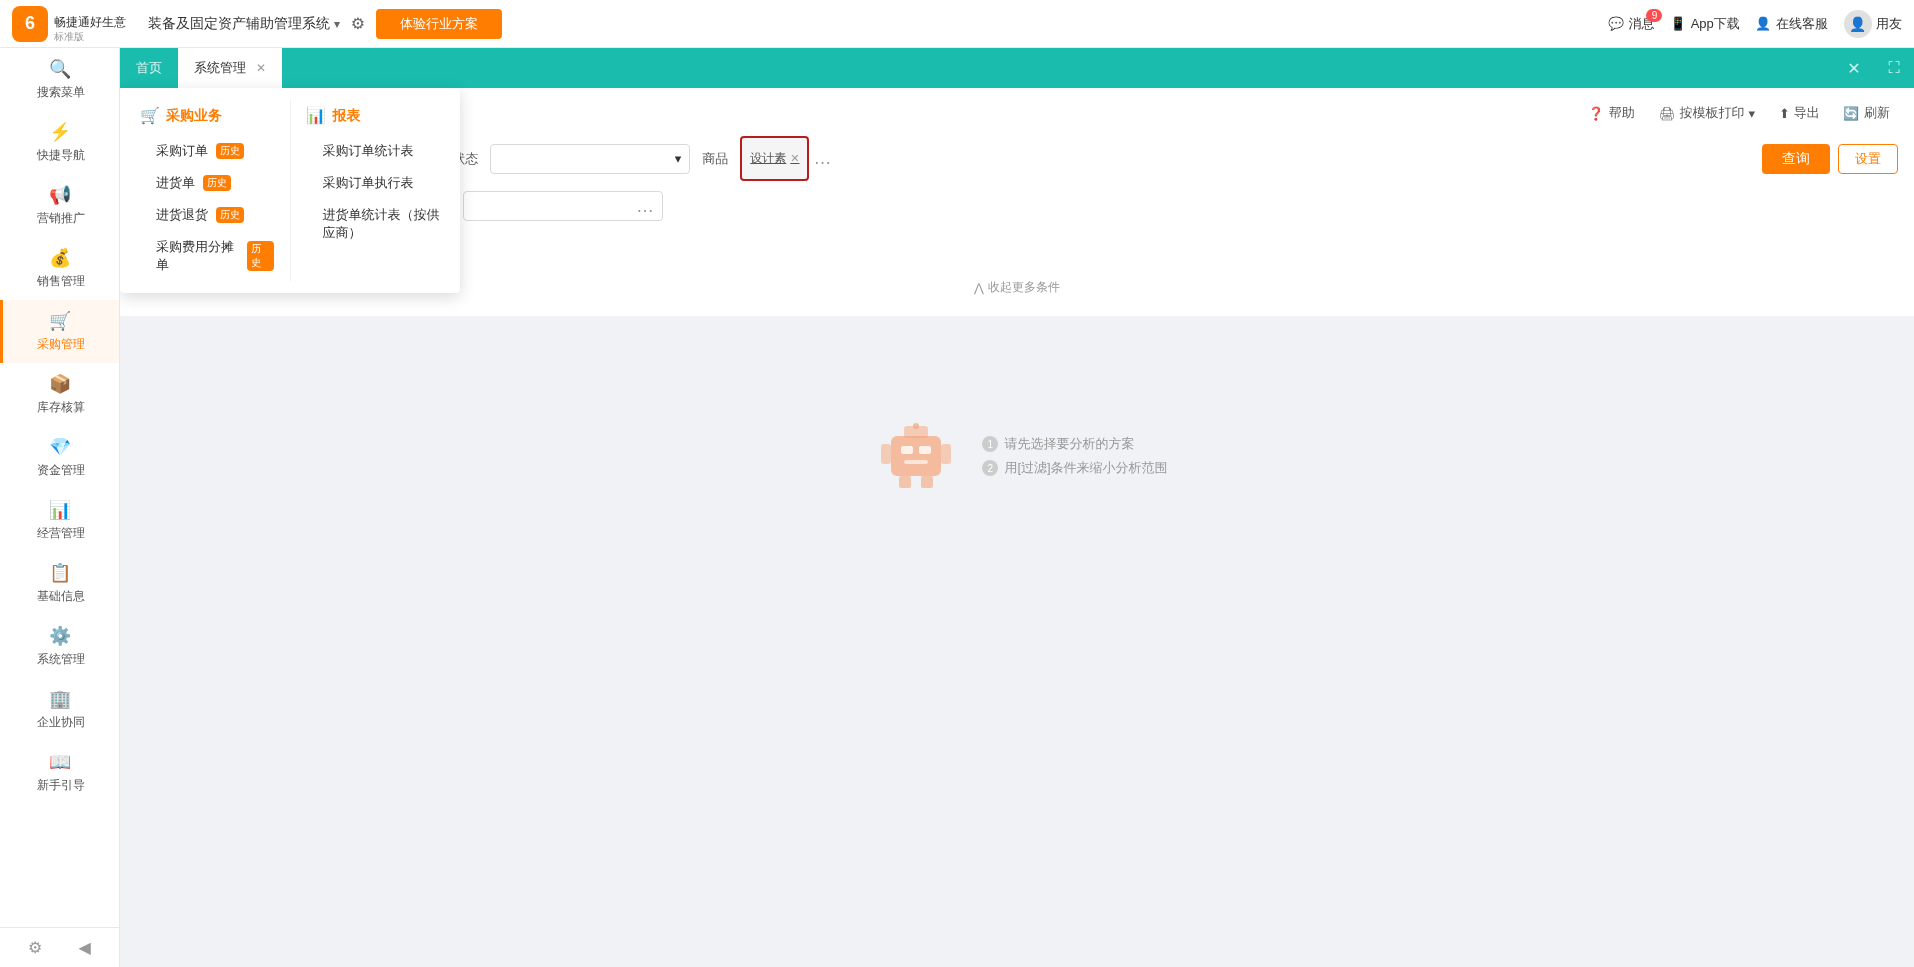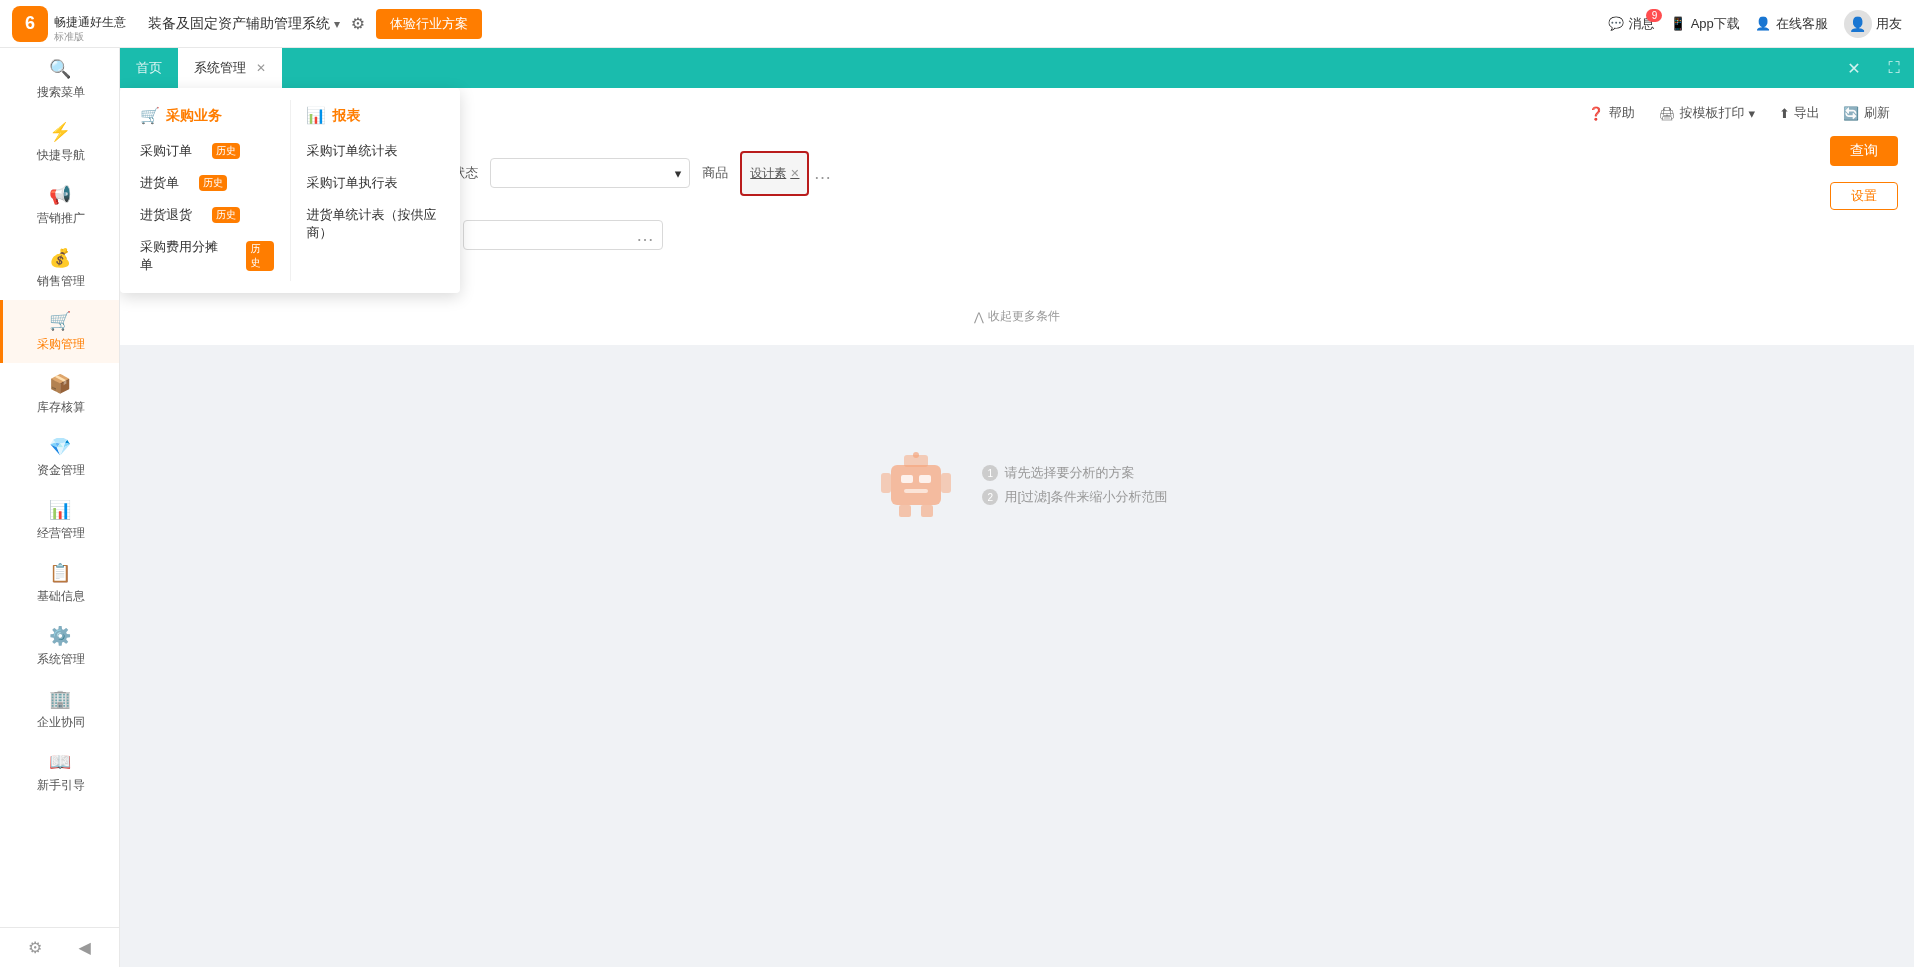--- a/index.html
+++ b/index.html
@@ -61,21 +61,21 @@
       height: 28px;
       display: flex;
       align-items: center;
       justify-content: center;
     }
     .industry-btn {
       background: #ff7d00;
       color: white;
       border: none;
       border-radius: 4px;
-      padding: 6px 14px;
+      padding: 6px 24px;
       font-size: 13px;
       cursor: pointer;
     }
     .top-bar-right {
       display: flex;
       align-items: center;
       gap: 16px;
       margin-left: auto;
     }
     .top-right-item {
@@ -398,21 +398,22 @@
       font-size: 16px;
     }
     .dropdown-item {
       display: flex;
       align-items: center;
       padding: 7px 8px;
       font-size: 13px;
       color: #333;
       cursor: pointer;
       border-radius: 4px;
-      gap: 20px;
+      gap: 8px;
+      margin-left: 16px;
     }
     .history-badge {
       background: #ff7d00;
       color: white;
       font-size: 10px;
       padding: 1px 4px;
       border-radius: 4px;
     }
     .divider-v {
       width: 1px;
@@ -582,21 +583,21 @@
 
           <span class="filter-label">商品</span>
           <div style="display:flex;align-items:center;gap:4px;">
             <div class="filter-tag">
               <span>设计素</span>
               <span class="filter-tag-close">✕</span>
             </div>
             <span class="filter-more">…</span>
           </div>
 
-          <div style="margin-left:auto;display:flex;gap:16px;flex-direction:column;">
+          <div style="margin-left:auto;display:flex;gap:8px;">
             <button class="search-btn">查询</button>
             <button class="settings-btn">设置</button>
           </div>
         </div>
 
         <div class="filter-row">
           <span class="filter-label">排名项目</span>
           <div class="filter-select" style="width:200px;">
             <span>金额</span>
             <span>▾</span>

